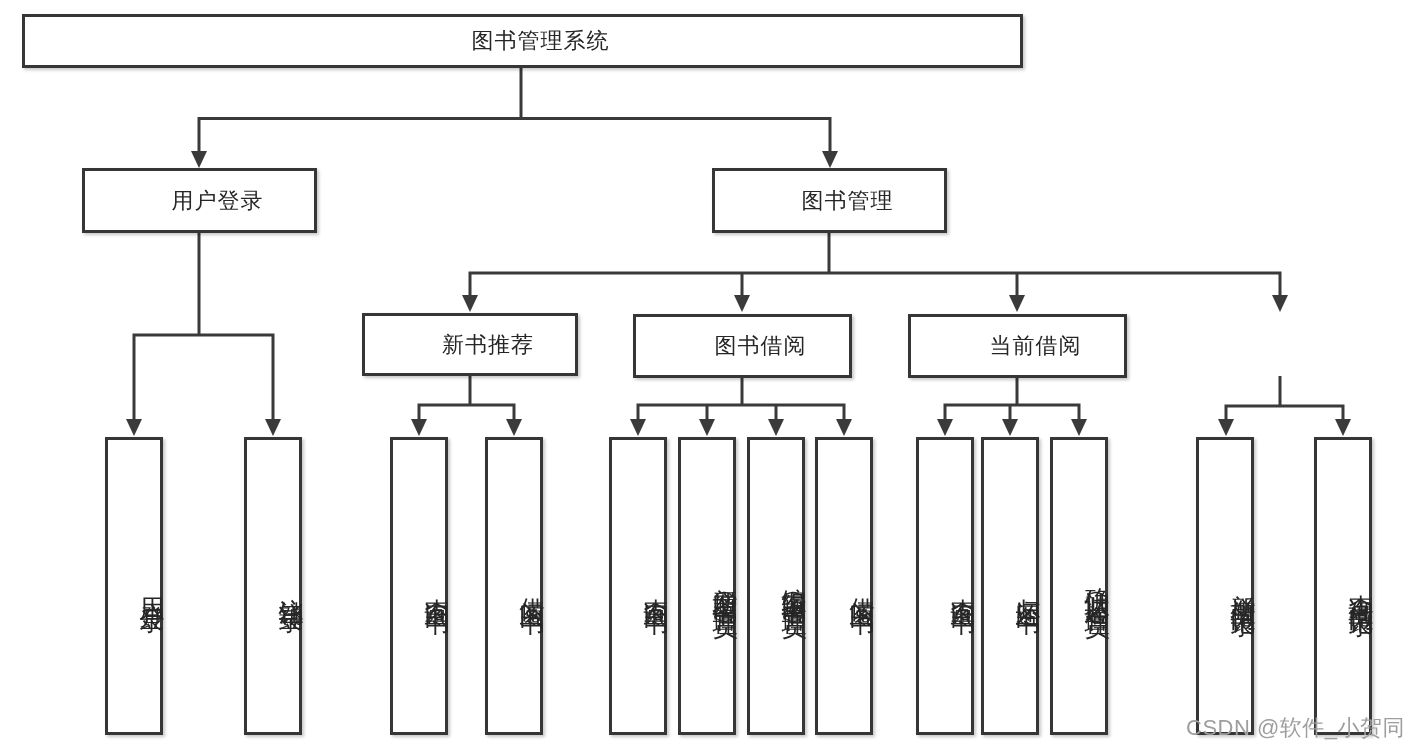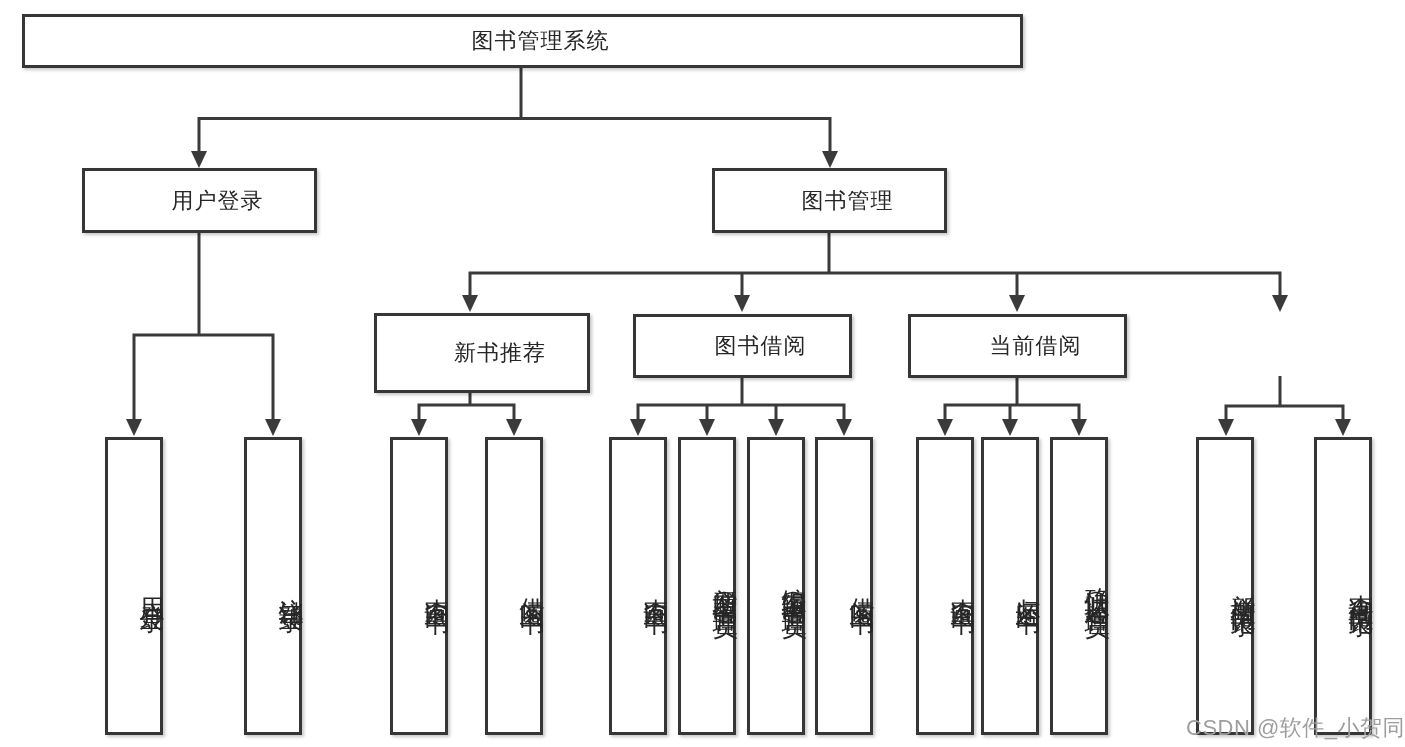--- a/index.html
+++ b/index.html
@@ -27,21 +27,21 @@
     font-size: 22px;
     color: #262626;
     letter-spacing: 1px;
     box-shadow: 2px 2px 3px rgba(0,0,0,0.22);
     white-space: nowrap;
     padding-left: 36px;
   }
   .node-root        { left: 22px;   top: 14px;  width: 1001px; height: 54px; }
   .node-user-login  { left: 82px;   top: 168px; width: 235px;  height: 65px; }
   .node-book-mgmt   { left: 712px;  top: 168px; width: 235px;  height: 65px; align-items: center; }
-  .node-new-rec     { left: 374px;  top: 313px; width: 216px;  height: 80px; }
+  .node-new-rec     { left: 362px;  top: 313px; width: 216px;  height: 63px; }
   .node-book-borrow { left: 633px;  top: 314px; width: 219px;  height: 64px; }
   .node-cur-borrow  { left: 908px;  top: 314px; width: 219px;  height: 64px; }
   .node-borrow-rec  { left: 1172px; top: 313px; width: 215px;  height: 63px; }
 
   .leaf {
     top: 437px;
     width: 58px;
     height: 298px;
     font-size: 25px;
     letter-spacing: 0;

